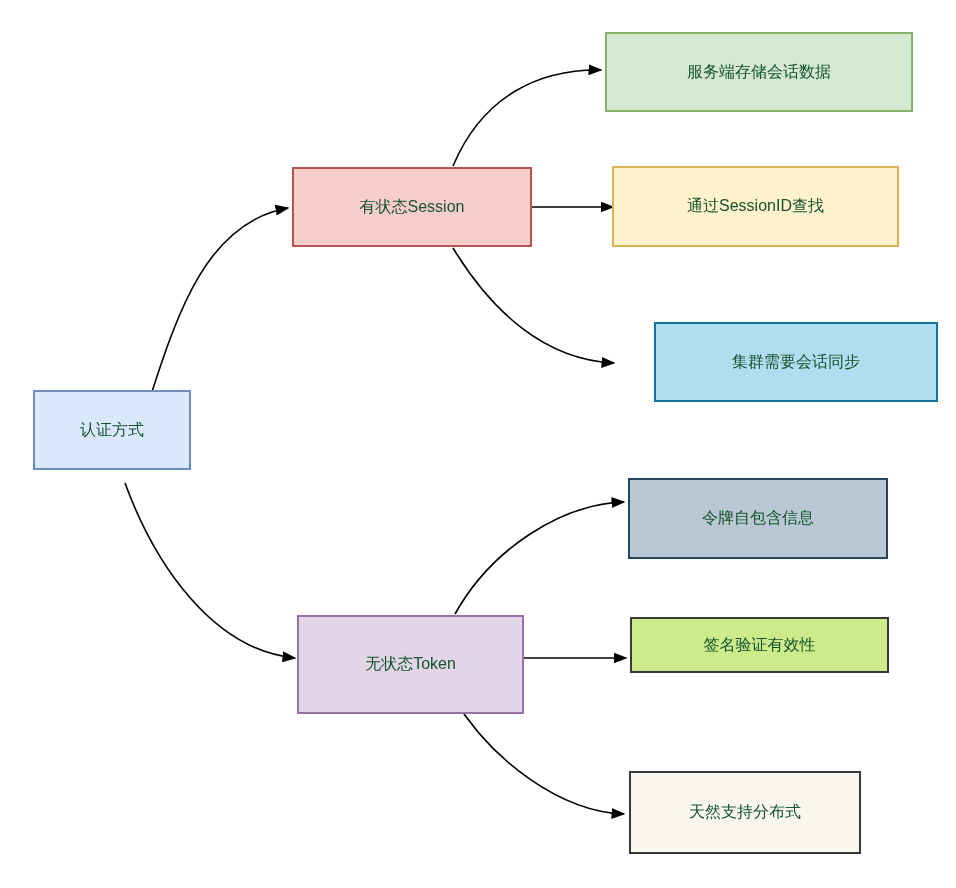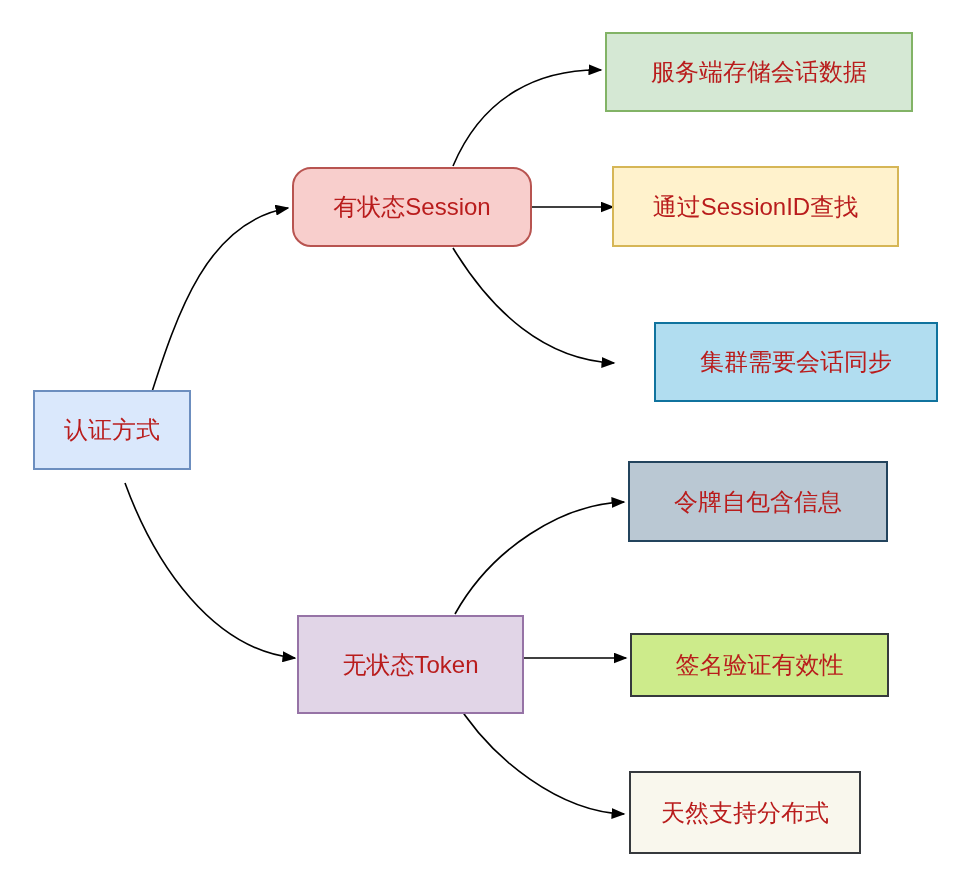--- a/index.html
+++ b/index.html
@@ -16,34 +16,34 @@
     left: 0; top: 0;
     width: 956px; height: 888px;
   }
   .node {
     position: absolute;
     box-sizing: border-box;
     border: 2px solid #000;
     display: flex;
     align-items: center;
     justify-content: center;
-    font-size: 24px;
-    color: #b91c1c;
+    font-size: 16px;
+    color: #14532d;
     white-space: nowrap;
     text-align: center;
   }
   
   .n-root      { left: 33px;  top: 390px; width: 158px; height: 80px; }
-  .n-session   { left: 292px; top: 167px; width: 240px; height: 80px; border-radius: 19px; }
+  .n-session   { left: 292px; top: 167px; width: 240px; height: 80px; }
   .n-token     { left: 297px; top: 615px; width: 227px; height: 99px; }
   .n-leaf-g    { left: 605px; top: 32px;  width: 308px; height: 80px; }
   .n-leaf-y    { left: 612px; top: 166px; width: 287px; height: 81px; }
   .n-leaf-b    { left: 618px; top: 322px; width: 284px; height: 80px; }
   .n-leaf-bg   { left: 628px; top: 461px; width: 260px; height: 81px; }
-  .n-leaf-l    { left: 630px; top: 617px; width: 259px; height: 64px; margin-top: 16px; }
+  .n-leaf-l    { left: 630px; top: 617px; width: 259px; height: 56px; }
   .n-leaf-c    { left: 629px; top: 771px; width: 232px; height: 83px; }
 </style>
 </head>
 <body>
 
 <div class="canvas">
 
   <svg class="edges-layer" viewBox="0 0 956 888" xmlns="http://www.w3.org/2000/svg">
     <defs>
       <marker id="arrow" markerUnits="userSpaceOnUse" markerWidth="14" markerHeight="11" refX="12.5" refY="5.5" orient="auto">
@@ -79,21 +79,21 @@
   </div>
 
   <div class="node n-leaf-y" style="background-color: rgb(255, 242, 204); border-color: rgb(214, 182, 86);">
     <span>通过SessionID查找</span>
   </div>
 
   <div class="node n-leaf-b" style="background-color: rgb(177, 221, 240); border-color: rgb(16, 115, 158); margin-left: 36px;">
     <span>集群需要会话同步</span>
   </div>
 
-  <div class="node n-leaf-bg" style="background-color: rgb(186, 200, 211); border-color: rgb(35, 68, 93);">
+  <div class="node n-leaf-bg" style="background-color: rgb(186, 200, 211); border-color: rgb(35, 68, 93); margin-top: 17px;">
     <span>令牌自包含信息</span>
   </div>
 
   <div class="node n-leaf-l" style="background-color: rgb(205, 235, 139); border-color: rgb(54, 57, 61);">
     <span>签名验证有效性</span>
   </div>
 
   <div class="node n-leaf-c" style="background-color: rgb(249, 247, 237); border-color: rgb(54, 57, 61);">
     <span>天然支持分布式</span>
   </div>

